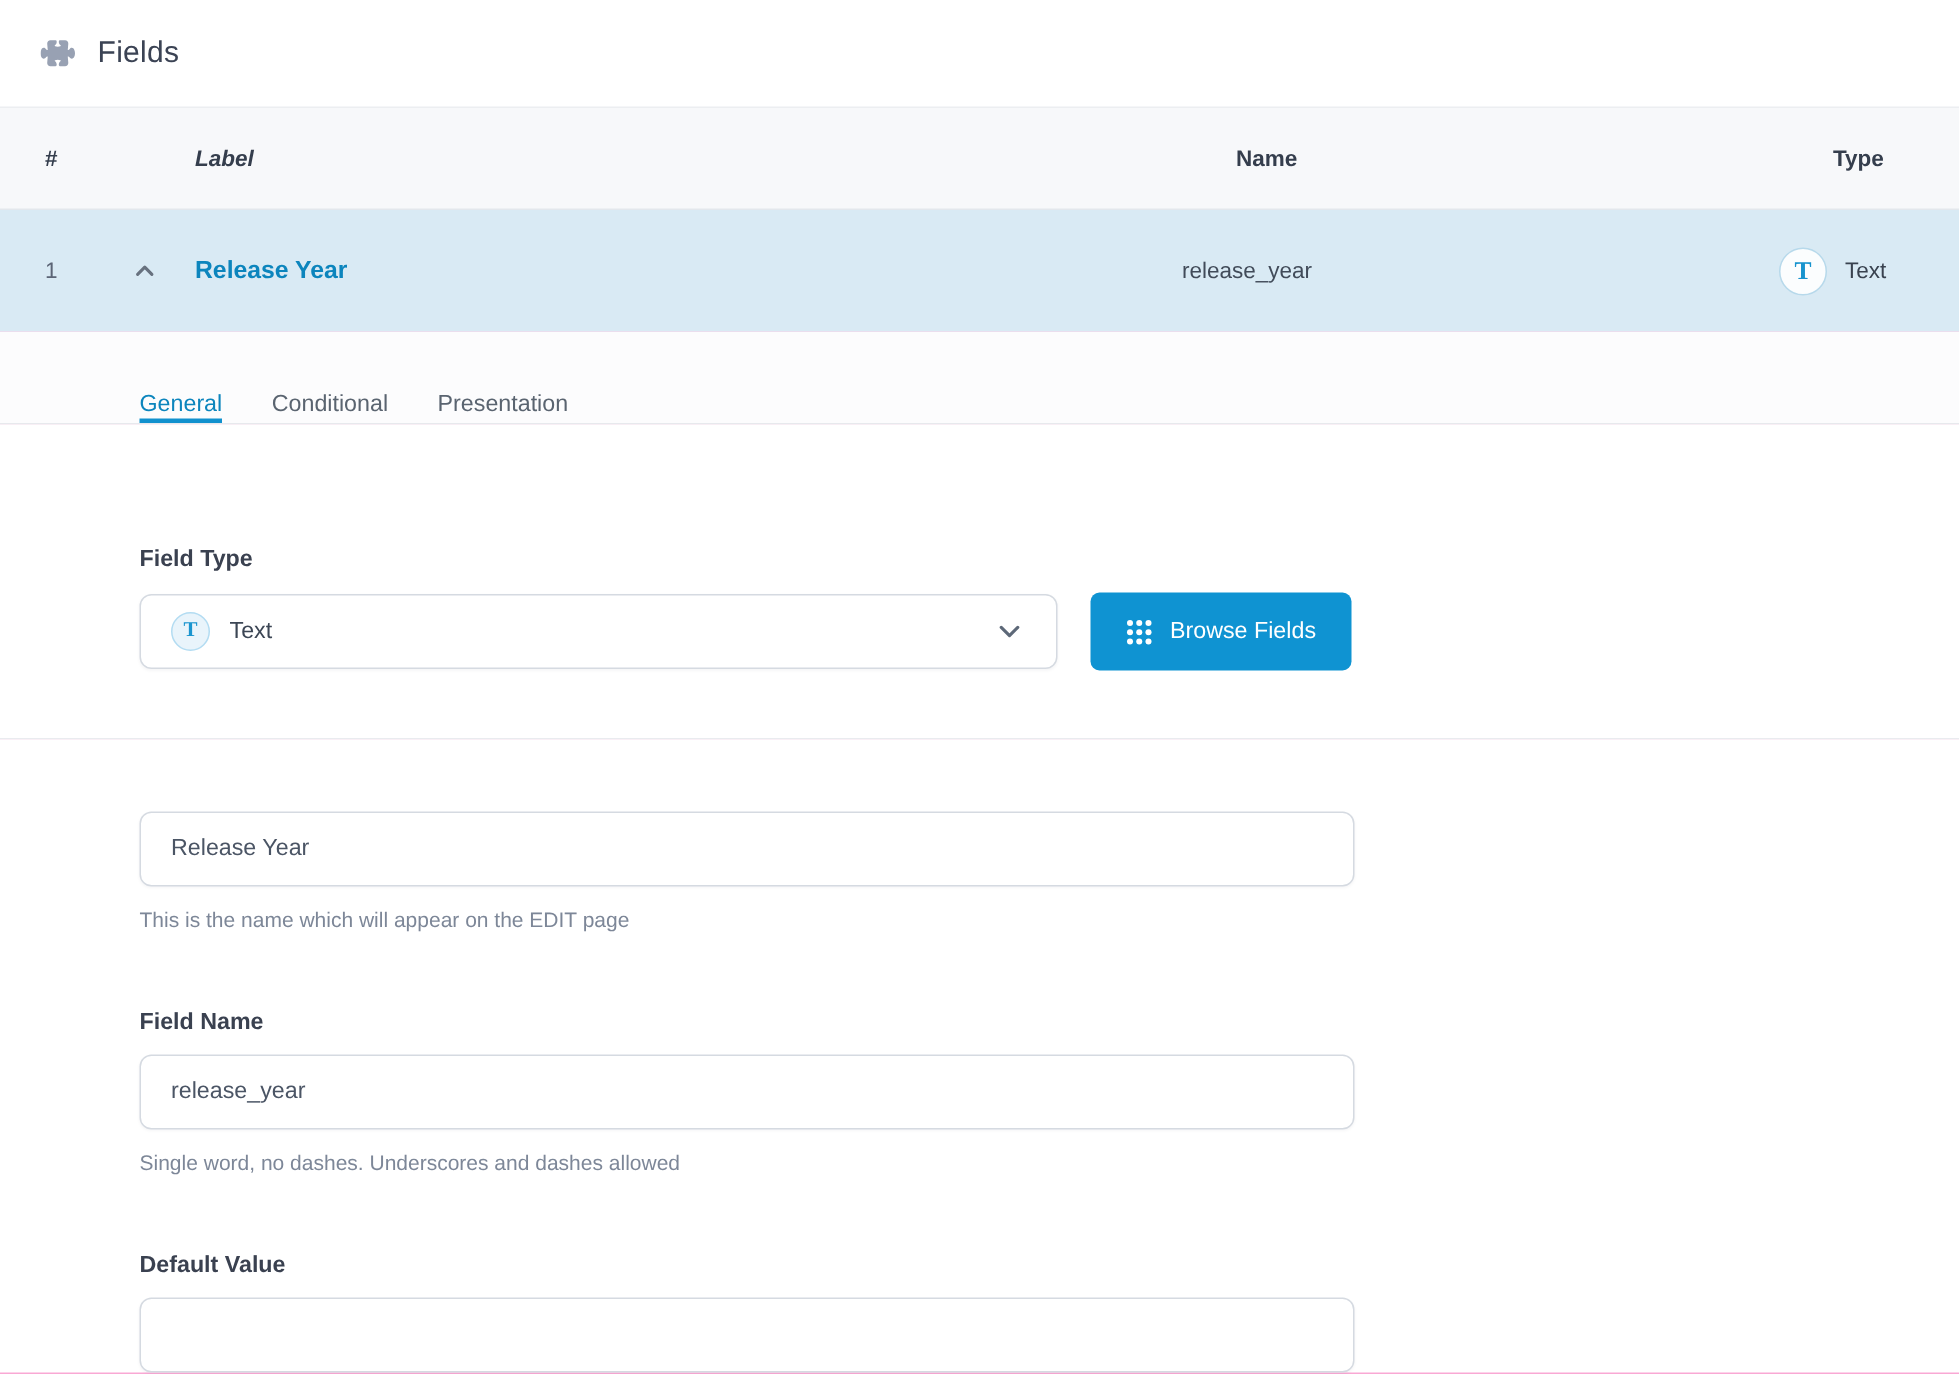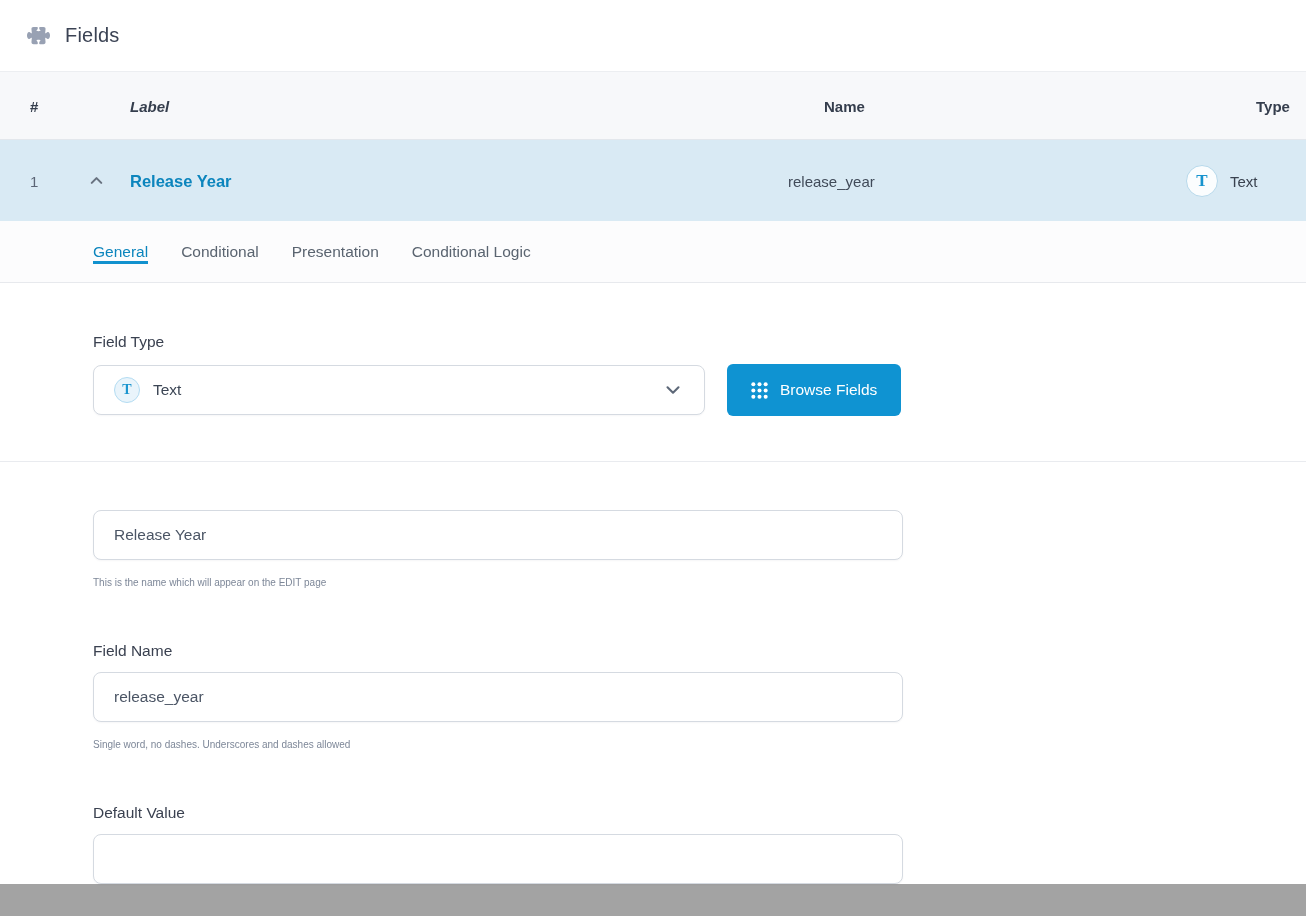--- a/index.html
+++ b/index.html
@@ -1,66 +1,66 @@
 <!DOCTYPE html>
 <html><head>
 <meta charset="utf-8">
 <style>
   * { margin:0; padding:0; box-sizing:border-box; }
   html,body { background:#fff; }
   body { font-family:"Liberation Sans", sans-serif; }
-  .screen { width:1306px; height:916px; background:#a3a3a3; position:relative; overflow:hidden; }
+  .screen { width:1306px; height:916px; background:#f9a8d4; position:relative; overflow:hidden; }
 
   
   .titlebar { height:72px; display:flex; align-items:center; padding-left:27px; border-bottom:1px solid #eceef1; background:#fff; }
   .titlebar .puzzle { width:23px; height:23px; color:#98a1b3; flex:0 0 auto; }
   .titlebar .title { margin-left:15px; font-size:20px; color:#3b4354; letter-spacing:0.2px; }
 
   
   .thead { height:68px; background:#f7f8fa; border-bottom:1px solid #e3e7ec; position:relative; }
   .thead span { position:absolute; top:50%; transform:translateY(-50%); font-size:15px; font-weight:700; color:#353e4d; }
   .col-num   { left:30px; }
   .col-label { left:130px;font-style:italic; }
   .col-name  { left:824px; }
-  .col-type  { left:1256px; }
+  .col-type  { left:1222px; }
 
   
   .frow { height:81px; background:#d9eaf4; position:relative; cursor:pointer; }
   .frow > * { position:absolute; top:50%; transform:translateY(-50%); }
   .frow .num { left:30px; font-size:15px; color:#5c6576; }
   .frow .collapse { left:85px; width:22px; height:22px; color:#68727f; background:none; border:none; cursor:pointer; display:flex; align-items:center; justify-content:center; }
   .frow .flabel { left:130px; font-size:16.5px; font-weight:700; color:#0c85bd; text-decoration:none; }
   .frow .fname { left:788px; font-size:15px; color:#414b59; }
   .type-badge { left:1186px; width:32px; height:32px; border-radius:50%; background:#fbfdfe; border:1px solid #b7d9eb; display:flex; align-items:center; justify-content:center; }
   .type-badge .tletter { font-family:"Liberation Serif", serif; font-weight:700; font-size:17px; color:#1793ce; }
   .frow .ftype { left:1230px; font-size:15px; color:#39424f; }
 
   
-  .tabbar { height:62px; background:#fcfcfd; border-bottom:1px solid #e7e9ed; display:flex; align-items:center; padding-left:93px; column-gap:33px; }
+  .tabbar { height:62px; background:#fcfcfd; border-bottom:1px solid #e7e9ed; display:flex; align-items:flex-end; padding-left:93px; column-gap:33px; }
   .tab { display:flex; align-items:center; font-size:15.5px; color:#5a6470; cursor:pointer; border-bottom:3px solid transparent; padding-top:3px; }
   .tab.active { color:#0c85bd; border-bottom-color:#1191ce; }
 
   
   .section-type { padding:49px 0 45px 93px; border-bottom:1px solid #e9ebef; background:#fff; }
-  .setting-label { font-size:15.5px; line-height:19px; font-weight:400; color:#3a4150; }
+  .setting-label { font-size:15.5px; line-height:19px; font-weight:700; color:#3a4150;margin-top:31px; }
   .type-row { display:flex; align-items:center; margin-top:13px; }
 
   .select { width:612px; height:50px; background:#fff; border:1px solid #d5dae1; border-radius:8px; display:flex; align-items:center; padding:0 20px; cursor:pointer; box-shadow:0 1px 2px rgba(16,24,40,0.04); }
   .select .sel-badge { width:26px; height:26px; border-radius:50%; background:#e9f4fb; border:1px solid #b3dcf2; display:flex; align-items:center; justify-content:center; flex:0 0 auto; }
   .select .sel-badge .tletter { font-family:"Liberation Serif", serif; font-weight:700; font-size:14px; color:#1b95cf; }
   .select .sel-text { margin-left:13px; font-size:15.5px; color:#3c4655; flex:1 1 auto; }
   .select .chev { width:22px; height:22px; color:#5d6878; flex:0 0 auto; }
 
   .browse-btn { margin-left:22px; height:52px; padding:12px 24px; background:#0f93d2; border:none; border-radius:6px; color:#fff; font-size:15.5px; font-family:inherit; display:flex; align-items:center; gap:12px; cursor:pointer; }
   .browse-btn svg { width:17px; height:17px; }
 
   .section-main { padding:36px 0 0 93px; background:#fff; }
   .group + .group { margin-top:50px; }
   .group .text-input { display:block; margin-top:12px; width:810px; height:50px; border:1px solid #d5dae1; border-radius:8px; padding:0 20px; font-size:15.5px; font-family:inherit; color:#4b5565; background:#fff; box-shadow:0 1px 2px rgba(16,24,40,0.04); outline:none; }
-  .help { margin-top:14px; font-size:10px; line-height:17px; color:#7d8798; }
+  .help { margin-top:14px; font-size:14px; line-height:17px; color:#7d8798; }
 </style>
 </head>
 <body>
 
 <div class="screen">
 
   <div class="titlebar">
     <svg class="puzzle" viewBox="0 0 16 16" fill="currentColor" aria-hidden="true">
       <path d="M3.112 3.645A1.5 1.5 0 0 1 4.605 2H7a.5.5 0 0 1 .5.5v.382c0 .696-.497 1.182-.872 1.469a.459.459 0 0 0-.115.118.113.113 0 0 0-.012.025L6.5 4.5v.003l.003.01c.004.01.014.028.036.053a.86.86 0 0 0 .27.194C7.09 4.9 7.51 5 8 5c.492 0 .912-.1 1.19-.24a.86.86 0 0 0 .271-.194.213.213 0 0 0 .039-.063v-.009l-.012-.025a.459.459 0 0 0-.115-.118c-.375-.287-.872-.773-.872-1.469V2.5A.5.5 0 0 1 9 2h2.395a1.5 1.5 0 0 1 1.493 1.645L12.645 6.5h.237c.195 0 .42-.147.675-.48.21-.274.528-.52.943-.52.568 0 .947.447 1.154.862C15.877 6.807 16 7.387 16 8s-.123 1.193-.346 1.638c-.207.415-.586.862-1.154.862-.415 0-.733-.246-.943-.52-.255-.333-.48-.48-.675-.48h-.237l.243 2.855A1.5 1.5 0 0 1 11.395 14H9a.5.5 0 0 1-.5-.5v-.382c0-.696.497-1.182.872-1.469a.459.459 0 0 0 .115-.118.113.113 0 0 0 .012-.025l.001-.006v-.003a.214.214 0 0 0-.039-.064.859.859 0 0 0-.27-.193C8.91 11.1 8.49 11 8 11c-.491 0-.912.1-1.19.24a.859.859 0 0 0-.271.194.214.214 0 0 0-.039.063v.003l.001.006a.113.113 0 0 0 .012.025c.016.027.05.068.115.118.375.287.872.773.872 1.469v.382a.5.5 0 0 1-.5.5H4.605a1.5 1.5 0 0 1-1.493-1.645L3.356 9.5h-.238c-.195 0-.42.147-.675.48-.21.274-.528.52-.943.52-.568 0-.947-.447-1.154-.862C.123 9.193 0 8.613 0 8s.123-1.193.346-1.638C.553 5.947.932 5.5 1.5 5.5c.415 0 .733.246.943.52.255.333.48.48.675.48h.238l-.244-2.855z"></path>
     </svg>
@@ -86,21 +86,20 @@
     <span class="type-badge">
       <span class="tletter">T</span>
     </span>
     <span class="ftype">Text</span>
   </div>
 
   <div class="tabbar">
     <div class="tab active">General</div>
     <div class="tab">Conditional</div>
     <div class="tab">Presentation</div>
-    <div class="tab">Conditional Logic</div>
   </div>
 
   <div class="section-type">
     <div class="setting-label">Field Type</div>
     <div class="type-row">
       <div class="select">
         <span class="sel-badge">
           <span class="tletter">T</span>
         </span>
         <span class="sel-text">Text</span>

